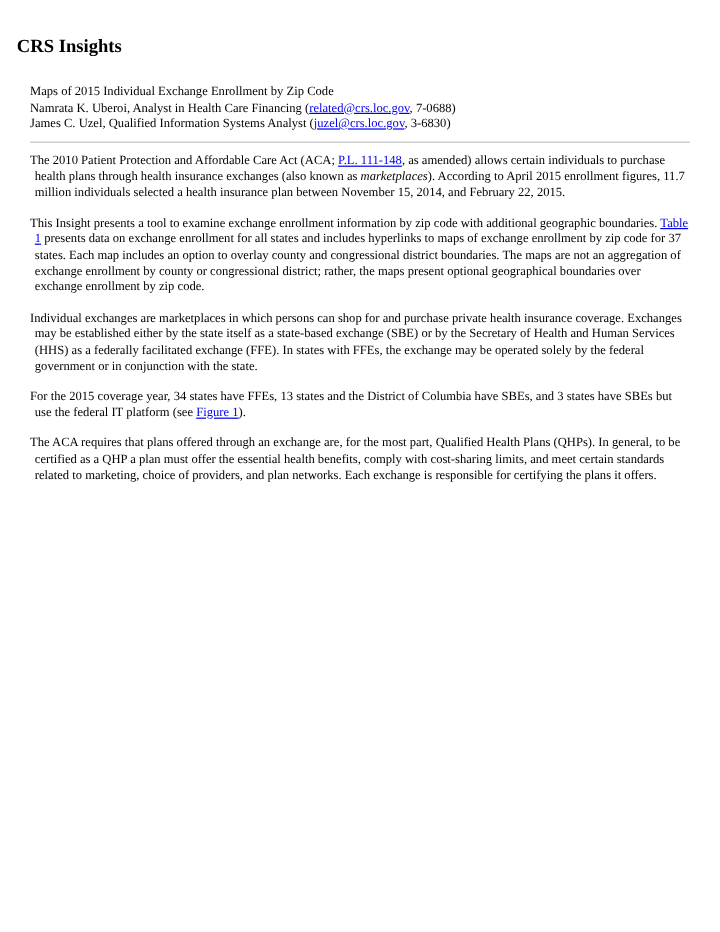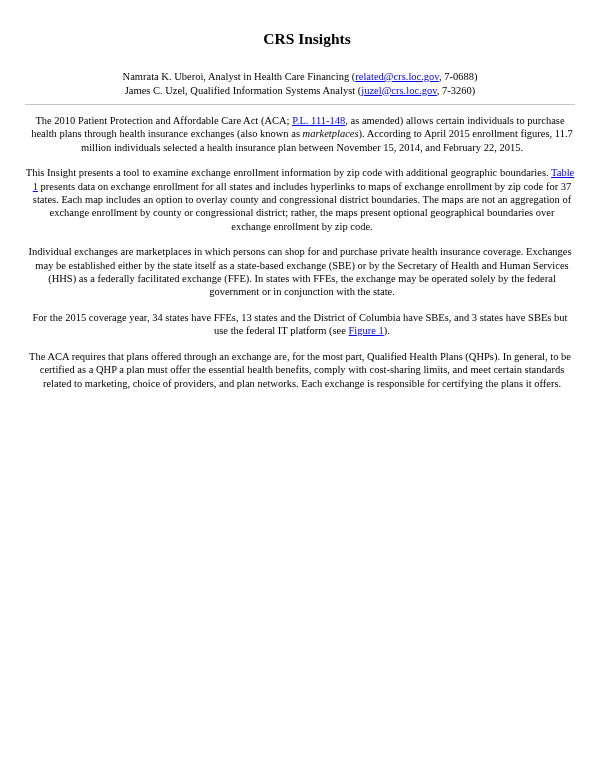--- a/index.html
+++ b/index.html
@@ -8,21 +8,20 @@
     background: #ffffff;
   }
   .page {
     position: relative;
     width: 600px;
     height: 581px;
     background: #ffffff;
     overflow: hidden;
     font-family: "Liberation Serif", "DejaVu Serif", serif;
     color: #000000;
-    text-align: center;
   }
   .brand-title {
     margin: 30px 0 0 14px;
     font-size: 15.5px;
     font-weight: bold;
     line-height: 18px;
   }
   .doc-header {
     margin: 22px 25px 0 25px;
     font-size: 10.5px;
@@ -55,27 +54,28 @@
   .italic { font-style: italic; }
 </style>
 </head>
 <body>
 
 <div class="page">
 
   <h1 class="brand-title">CRS Insights</h1>
 
   <div class="doc-header">
+    <div class="line">Maps of 2015 Individual Exchange Enrollment by Zip Code</div>
 
     <div class="line">
       <span>Namrata K. Uberoi, Analyst in Health Care Financing (</span><a>related@crs.loc.gov</a><span>, 7-0688)</span>
     </div>
 
     <div class="line">
-      <span>James C. Uzel, Qualified Information Systems Analyst (</span><a>juzel@crs.loc.gov</a><span>, 7-3260)</span>
+      <span>James C. Uzel, Qualified Information Systems Analyst (</span><a>juzel@crs.loc.gov</a><span>, 3-6830)</span>
     </div>
 
   </div>
 
   <hr class="divider">
 
   <div class="doc-body">
       <p class="para"><span>The 2010 Patient Protection and Affordable Care Act (ACA; </span><a href="#">P.L. 111-148</a><span>, as amended) allows certain individuals to purchase health plans through health insurance exchanges (also known as </span><span class="italic">marketplaces</span><span>). According to April 2015 enrollment figures, 11.7 million individuals selected a health insurance plan between November 15, 2014, and February 22, 2015.</span></p>
       <p class="para"><span>This Insight presents a tool to examine exchange enrollment information by zip code with additional geographic boundaries. </span><a href="#" class="bold">Table 1</a><span> presents data on exchange enrollment for all states and includes hyperlinks to maps of exchange enrollment by zip code for 37 states. Each map includes an option to overlay county and congressional district boundaries. The maps are not an aggregation of exchange enrollment by county or congressional district; rather, the maps present optional geographical boundaries over exchange enrollment by zip code.</span></p>
       <p class="para"><span>Individual exchanges are marketplaces in which persons can shop for and purchase private health insurance coverage. Exchanges may be established either by the state itself as a state-based exchange (SBE) or by the Secretary of Health and Human Services (HHS) as a federally facilitated exchange (FFE). In states with FFEs, the exchange may be operated solely by the federal government or in conjunction with the state.</span></p>

